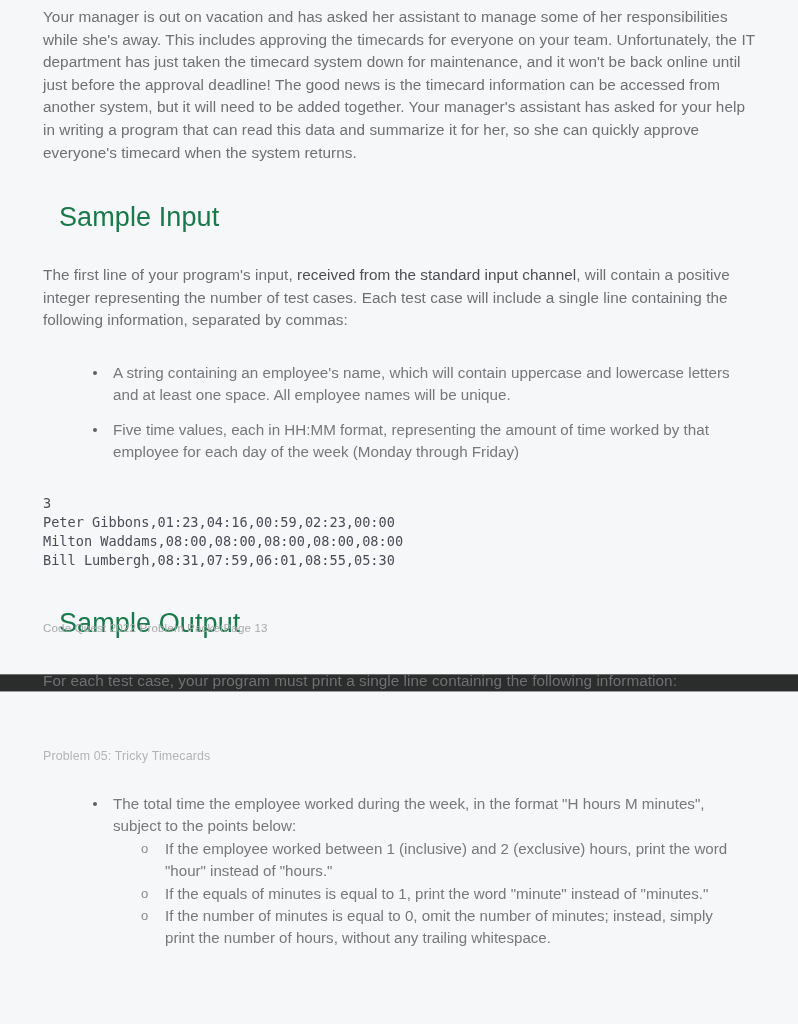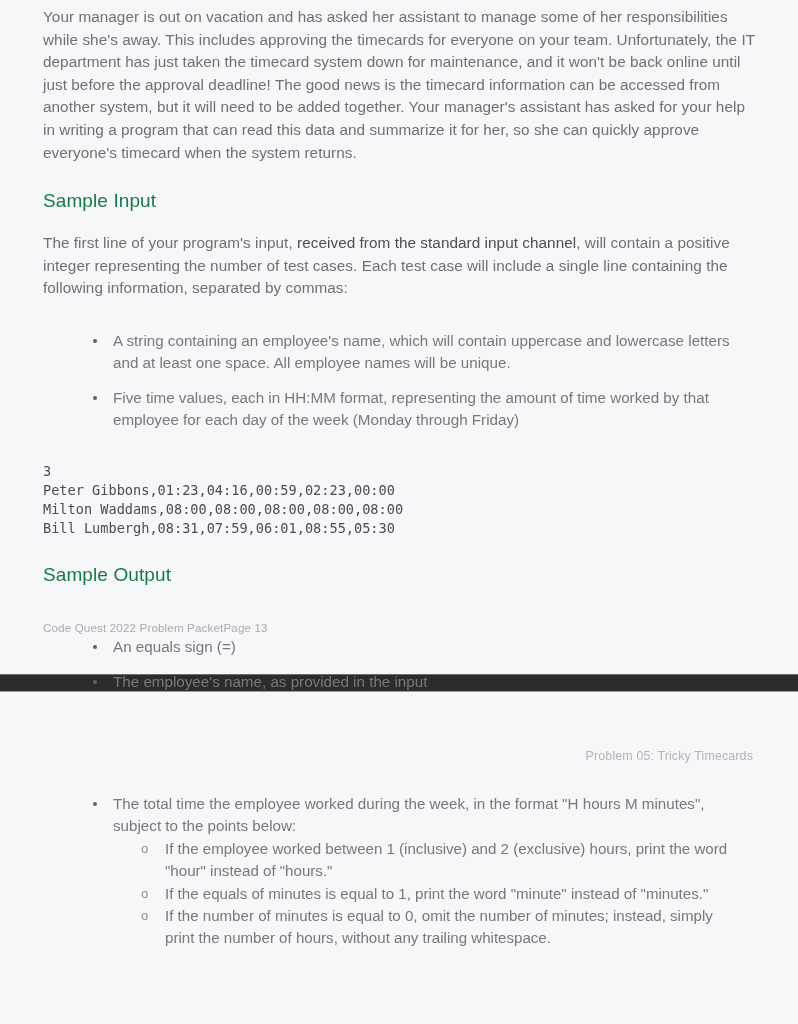--- a/index.html
+++ b/index.html
@@ -57,23 +57,23 @@
     font-weight: 400;
   }
 
   .body-text b,
   .strong-inline {
     color: #4d4e51;
     font-weight: 400;
   }
 
   h2.section-heading {
-    margin: 0;
+    margin: 16px;
     color: #18794a;
-    font-size: 19px;
+    font-size: 27px;
     line-height: 26px;
     font-weight: 400;
     letter-spacing: 0.1px;
   }
 
   
 
   ul.bullet-list {
     margin: 0;
     padding: 0;
@@ -145,21 +145,21 @@
     bottom: 40px;
     display: flex;
     justify-content: flex-start;
     align-items: baseline;
     color: #a9aaad;
     font-size: 11.6px;
     letter-spacing: 0.15px;
   }
 
   .page-header-label {
-    text-align: right;
+    text-align: left;
     color: #b3b4b7;
     font-size: 12.4px;
     letter-spacing: 0.15px;
     padding-top: 57px;
     padding-right: 2px;
   }
   .spacer-md { height: 18px; }
   .spacer-lg { height: 24px; }
 </style>
 </head>
@@ -192,20 +192,21 @@
 Peter Gibbons,01:23,04:16,00:59,02:23,00:00
 Milton Waddams,08:00,08:00,08:00,08:00,08:00
 Bill Lumbergh,08:31,07:59,06:01,08:55,05:30</pre>
 
     <div class="spacer-lg"></div>
 
     <h2 class="section-heading">Sample Output</h2>
 
     <div class="spacer-md"></div>
 
+    <p class="body-text">For each test case, your program must print a single line containing the following information:</p>
 
     <div class="spacer-md"></div>
 
     <ul class="bullet-list">
       <li>An equals sign (=)</li>
       <li>The employee's name, as provided in the input</li>
     </ul>
 
     <div class="page-footer">
       <span>Code Quest 2022 Problem Packet</span>

